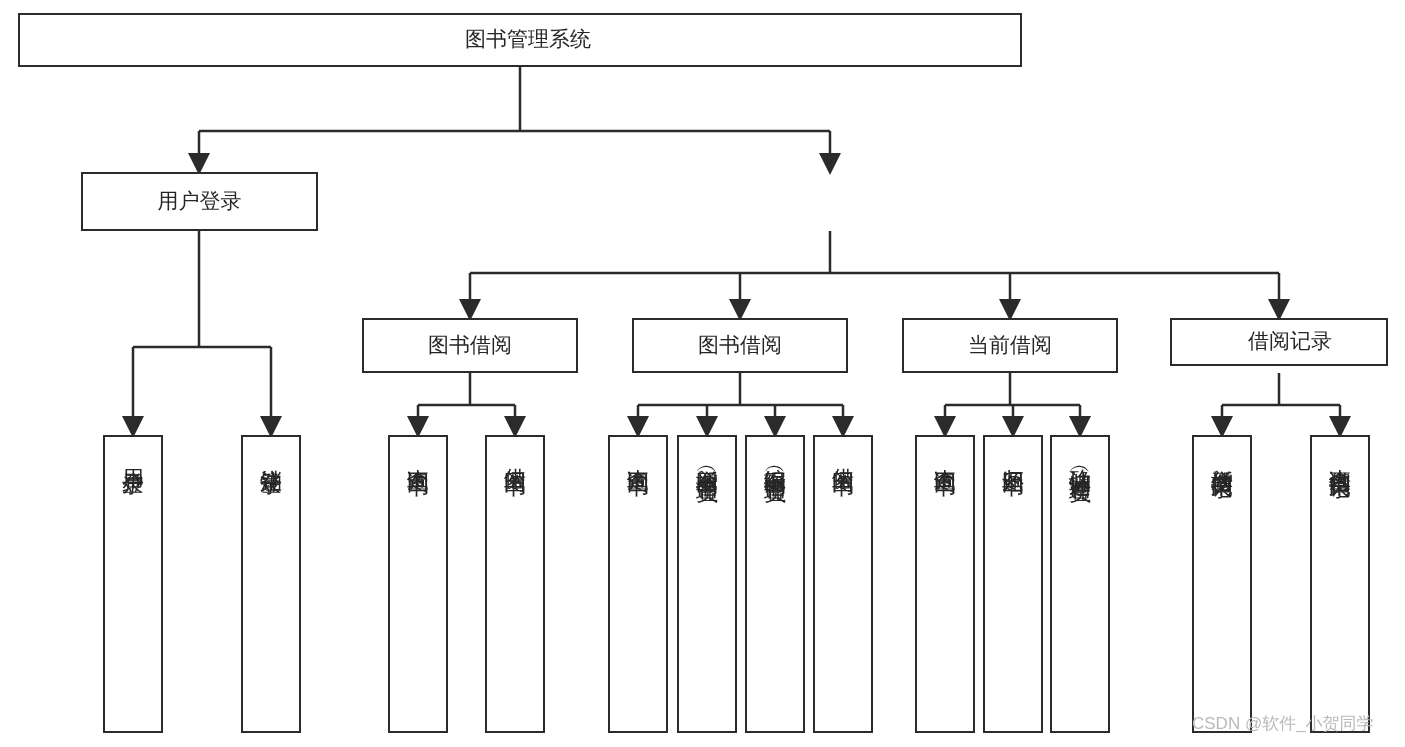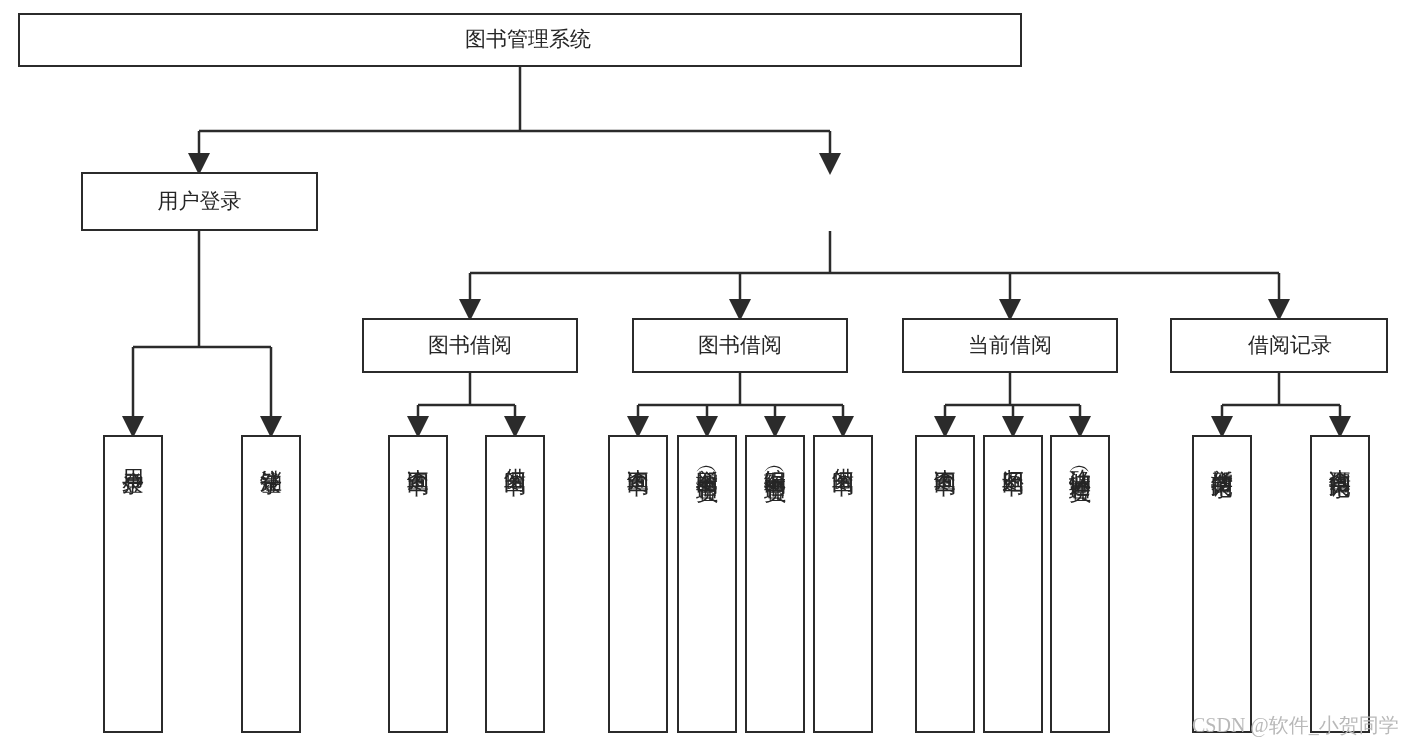--- a/index.html
+++ b/index.html
@@ -56,25 +56,25 @@
     writing-mode: vertical-rl;
     text-orientation: upright;
     font-size: 22px;
     letter-spacing: 2px;
     line-height: 1;
   }
   #watermark {
     position: absolute;
     left: 1192px;
     top: 712px;
-    font-size: 20px;
+    font-size: 17px;
     color: #b9b9b9;
     white-space: nowrap;
     z-index: 5;
-    font-family: Liberation Serif, serif;
+    font-family: Liberation Sans, sans-serif;
   }
 </style>
 </head>
 <body>
 
 <div id="diagram-root">
 
   <svg id="edges-layer" width="1405" height="747" viewBox="0 0 1405 747" xmlns="http://www.w3.org/2000/svg">
     <defs>
       <marker id="arrowhead" markerWidth="9" markerHeight="9" refX="1" refY="4.5" orient="auto" markerUnits="strokeWidth">
@@ -147,21 +147,21 @@
 
   <div class="node horiz" style="left: 362px; top: 318px; width: 216px; height: 55px; border-color: rgb(43, 43, 43); background: rgb(255, 255, 255);">
     <span class="node-label" style="color: rgb(38, 38, 38);">图书借阅</span>
   </div>
   <div class="node horiz" style="left: 632px; top: 318px; width: 216px; height: 55px; border-color: rgb(43, 43, 43); background: rgb(255, 255, 255);">
     <span class="node-label" style="color: rgb(38, 38, 38);">图书借阅</span>
   </div>
   <div class="node horiz" style="left: 902px; top: 318px; width: 216px; height: 55px; border-color: rgb(43, 43, 43); background: rgb(255, 255, 255);">
     <span class="node-label" style="color: rgb(38, 38, 38); text-align: center;">当前借阅</span>
   </div>
-  <div class="node horiz" style="left: 1170px; top: 318px; width: 218px; height: 55px; border-color: rgb(43, 43, 43); background: rgb(255, 255, 255); padding-left: 22px;">
+  <div class="node horiz" style="left: 1170px; top: 318px; width: 218px; height: 48px; border-color: rgb(43, 43, 43); background: rgb(255, 255, 255); padding-left: 22px;">
     <span class="node-label" style="color: rgb(38, 38, 38);">借阅记录</span>
   </div>
 
   <div class="node vert" style="left: 103px; top: 435px; width: 60px; height: 298px; border-color: rgb(43, 43, 43); background: rgb(255, 255, 255);">
     <span class="node-label" style="color: rgb(38, 38, 38);">用户登录</span>
   </div>
   <div class="node vert" style="left: 241px; top: 435px; width: 60px; height: 298px; border-color: rgb(43, 43, 43); background: rgb(255, 255, 255);">
     <span class="node-label" style="color: rgb(38, 38, 38);">注销登录</span>
   </div>
 

